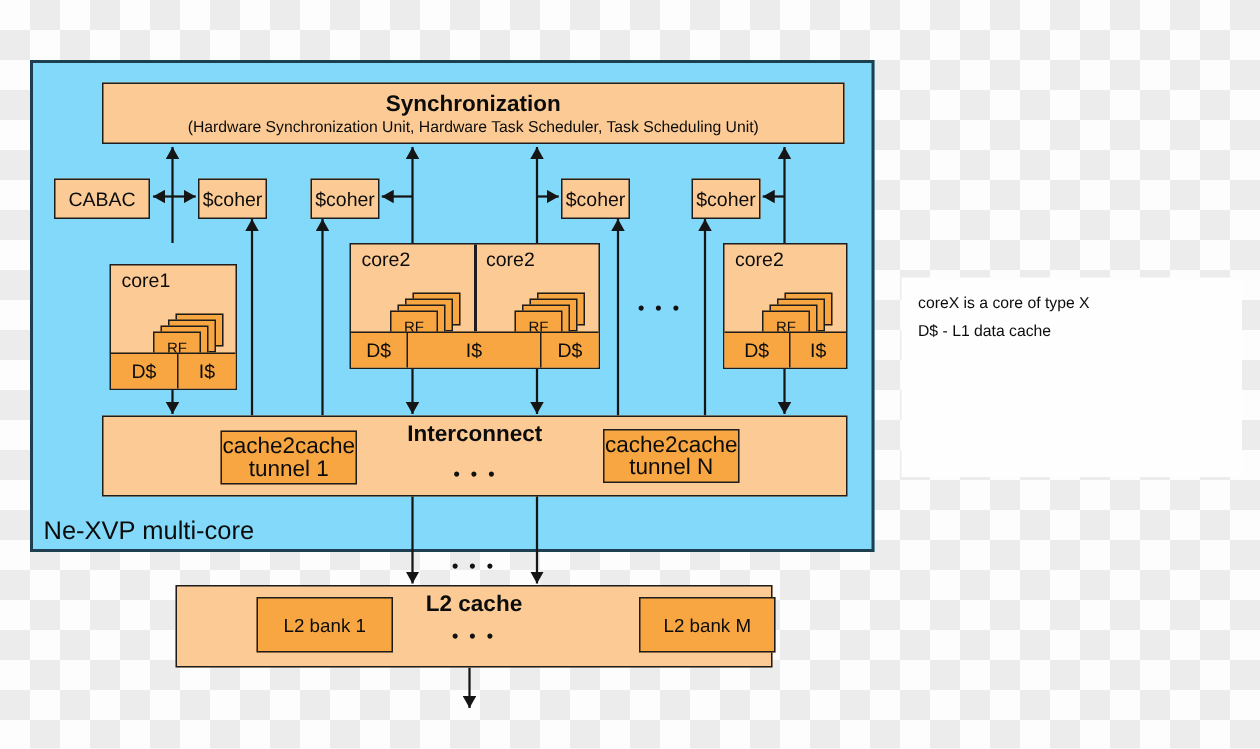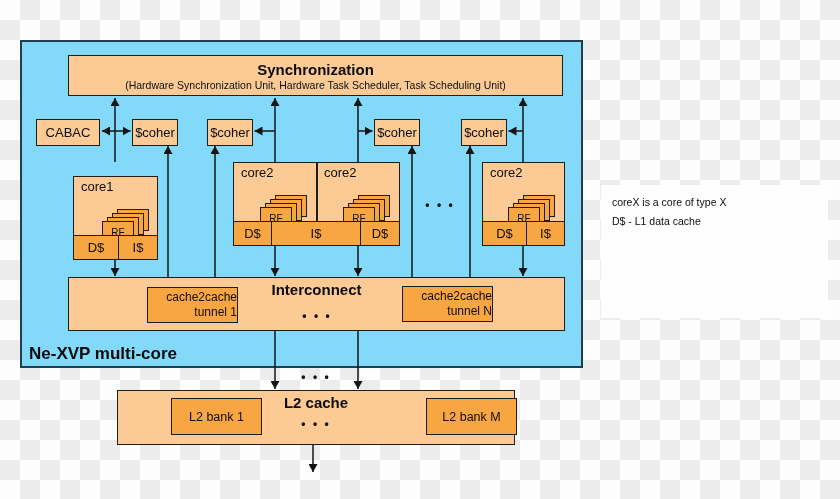--- a/index.html
+++ b/index.html
@@ -48,25 +48,25 @@
   .rf-stack{position:absolute;width:50px;height:36px;}
   .rf-card{position:absolute;width:32px;height:22px;background:var(--box_orange);
     border:1.2px solid var(--line_dark);box-sizing:border-box;}
   .rf-card.c3{left:15px;top:0;}
   .rf-card.c2{left:10px;top:4px;}
   .rf-card.c1{left:5px;top:8px;}
   .rf-card.c0{left:0;top:12px;display:flex;align-items:center;justify-content:center;font-size:10px;}
   
   #interconnect{left:68px;top:277px;width:497px;height:54px;}
   #interconnect .t{position:absolute;left:0;right:0;top:3px;text-align:center;font-weight:bold;font-size:15px;}
-  .tunnel{width:91px;height:36px;font-size:12px;line-height:15px;align-items:flex-end;}
+  .tunnel{width:91px;height:36px;font-size:15px;line-height:15px;}
   #tunnel1{left:147px;top:287px;}
   #tunnelN{left:402px;top:286px;}
   
-  #nexvp{left:29px;top:344px;font-weight:bold;font-size:17px;}
+  #nexvp{left:29px;top:344px;font-weight:normal;font-size:17px;}
   
   #l2box{left:117px;top:390px;width:398px;height:55px;}
   #l2box .t{position:absolute;left:0;right:0;top:3px;text-align:center;font-weight:bold;font-size:15px;}
   .bank{width:91px;height:37px;font-size:12.5px;margin-left:24px;}
   #bank1{left:147px;top:398px;}
   #bankM{left:402px;top:398px;}
   
   .dots{transform:translate(-50%,-50%);font-size:12px;font-weight:bold;letter-spacing:2px;white-space:nowrap;color:#111;}
   #dots-cores{left:440px;top:205px;}
   #dots-ic{left:317px;top:316px;}

